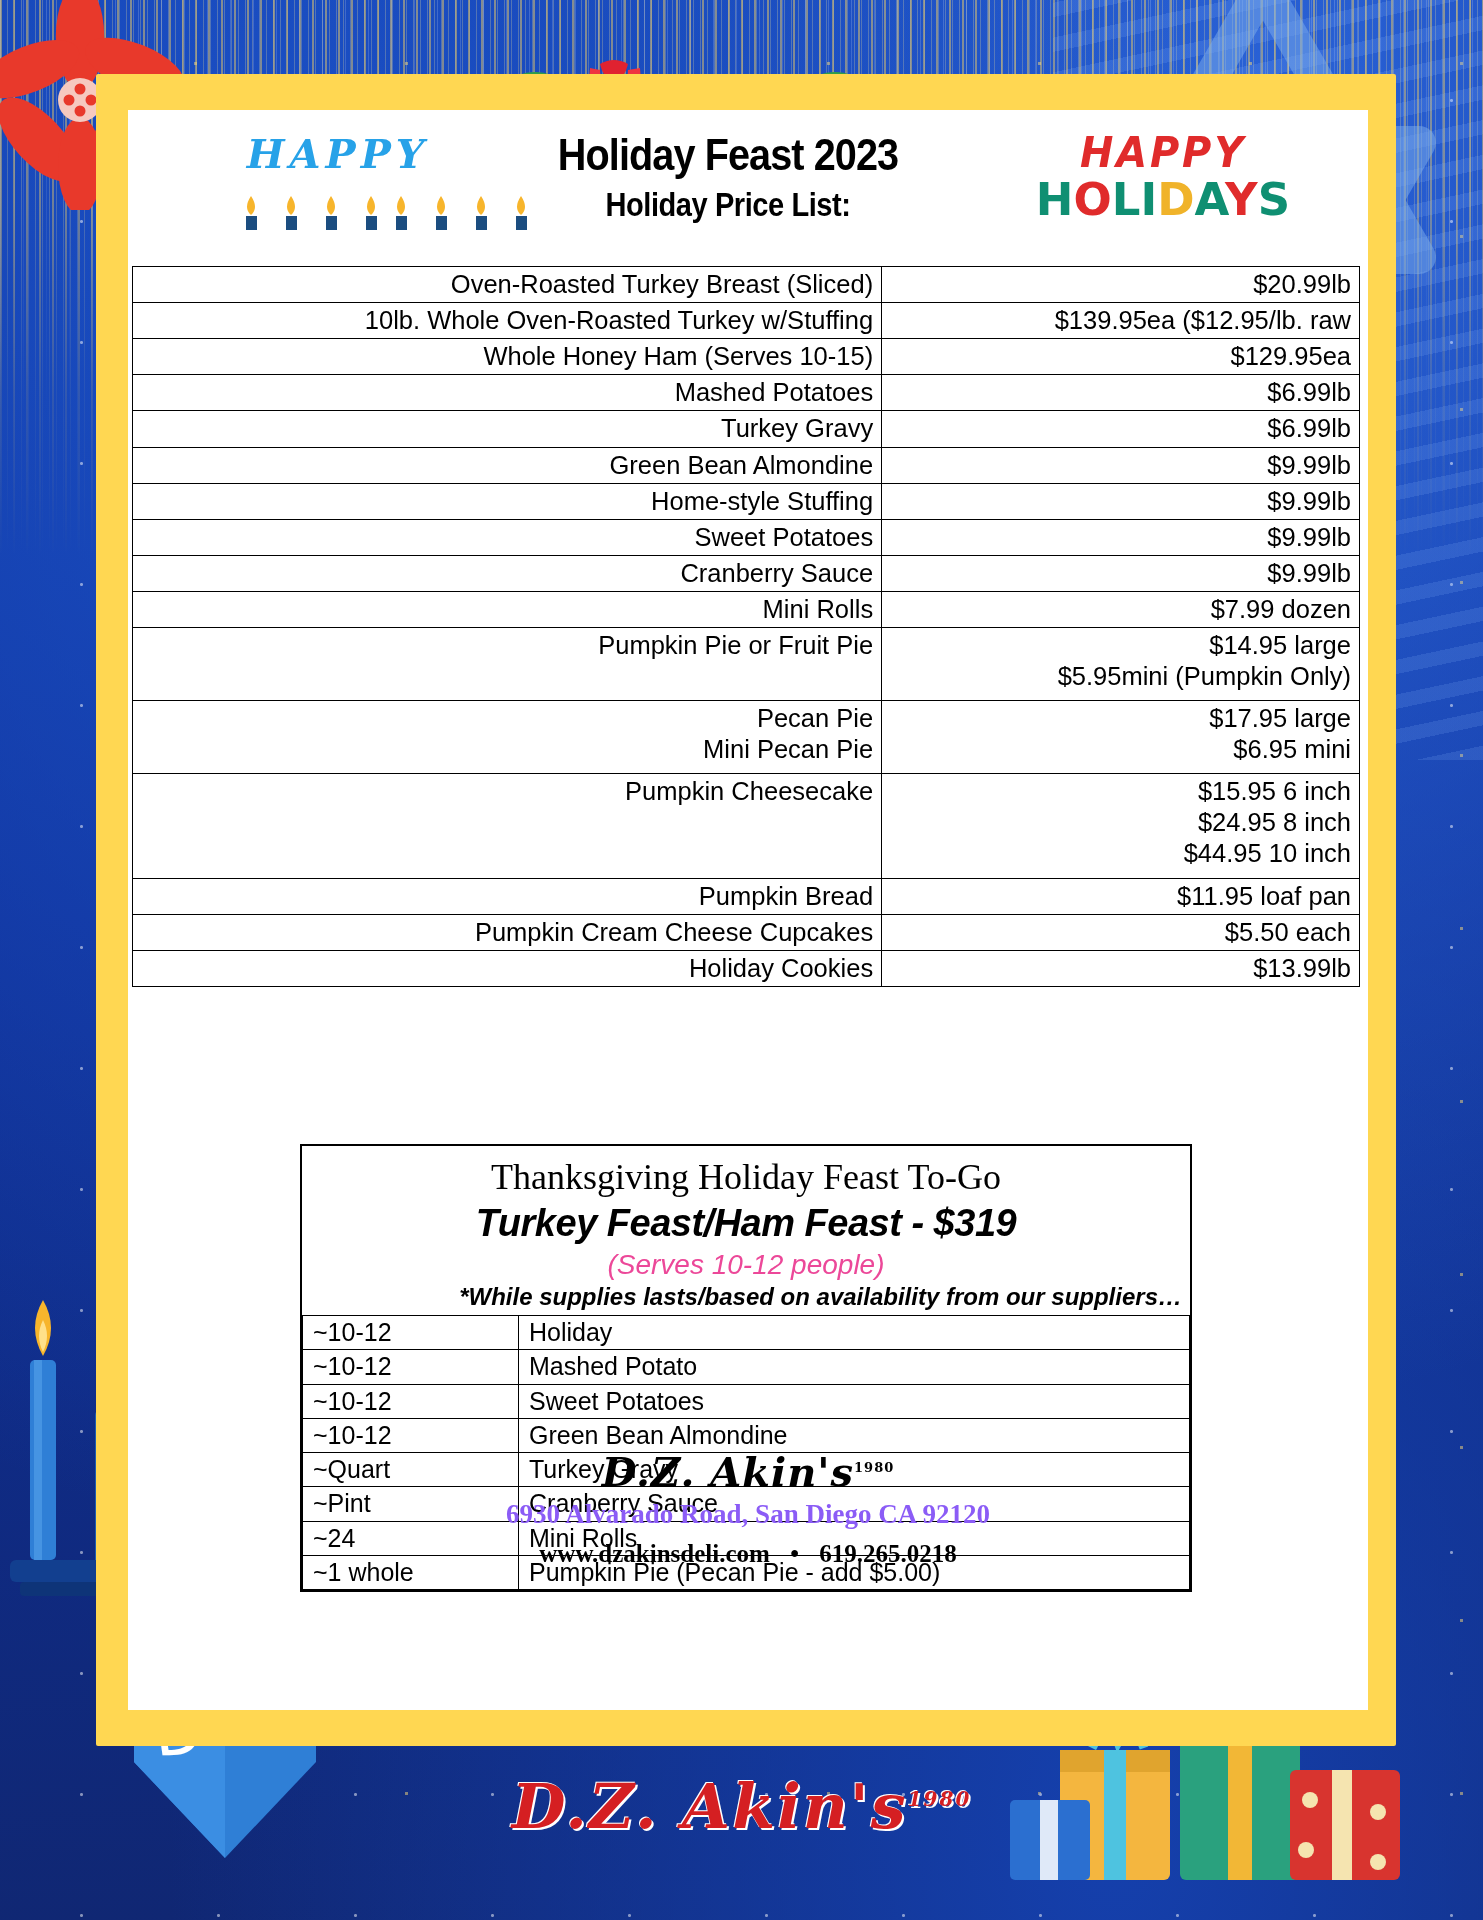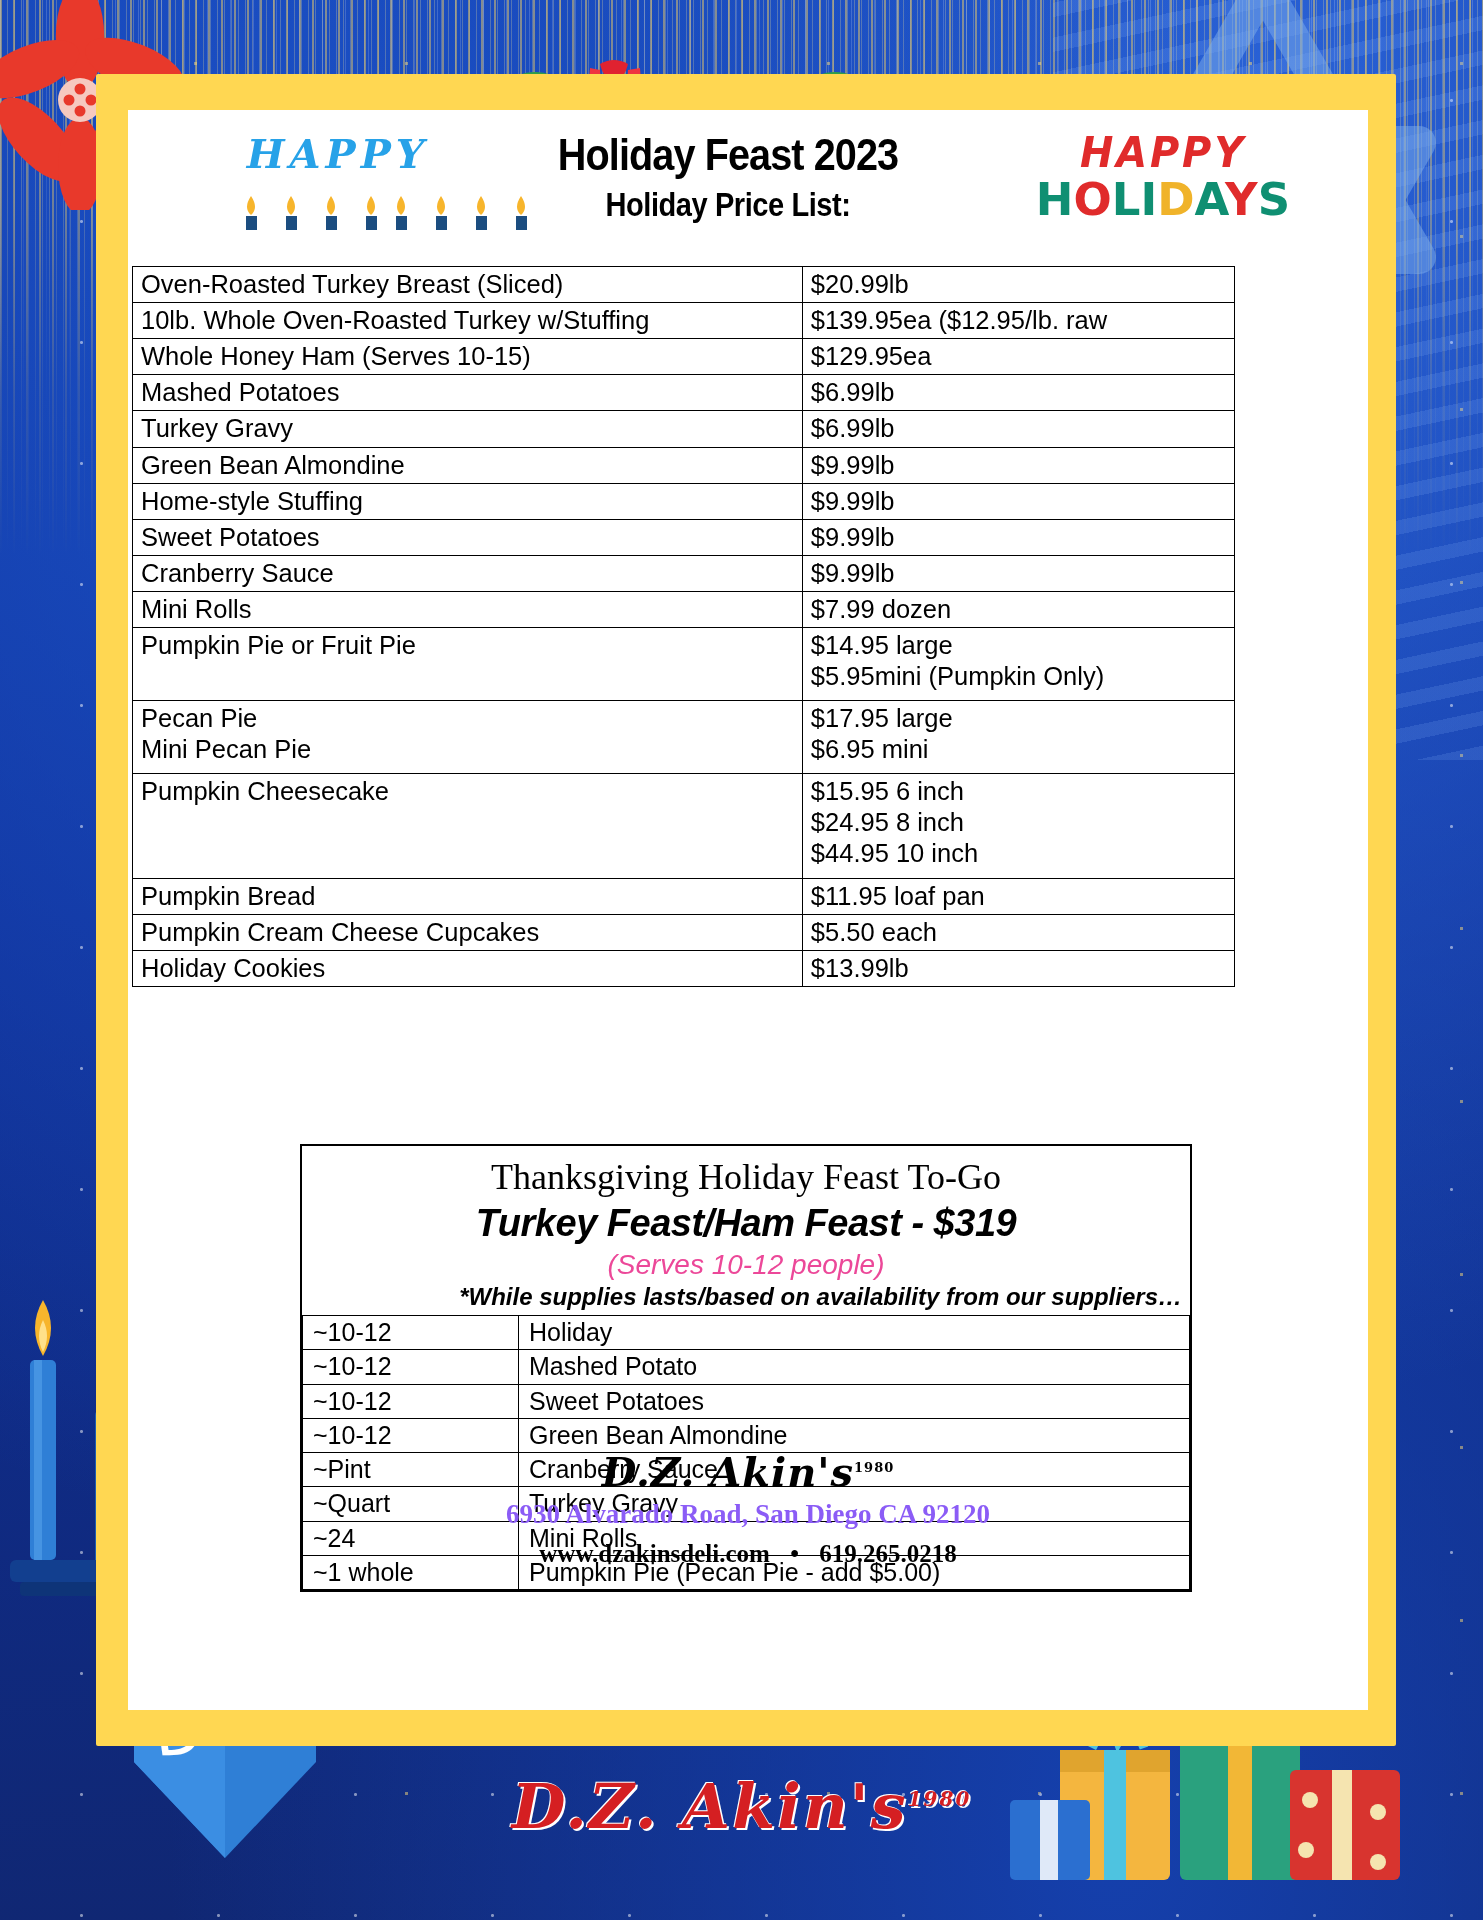--- a/index.html
+++ b/index.html
@@ -78,22 +78,22 @@
   .hdr-holidays{position:absolute;left:870px;top:22px;width:330px;text-align:center;}
   .happy-red{font-family:"DejaVu Sans",sans-serif;font-weight:bold;font-style:italic;
     font-size:42px;color:#e02b2b;letter-spacing:3px;line-height:1;transform:scaleX(.95);}
   .holidays-word{font-family:"DejaVu Sans",sans-serif;font-weight:bold;font-size:45px;
     color:#0f8f72;letter-spacing:0px;line-height:1.05;margin-top:2px;}
   .holidays-word .r{color:#e02b2b;}
   .holidays-word .y{color:#f0b32a;}
 
   
   table{border-collapse:collapse;}
-  .price-table{position:absolute;left:4px;top:156px;width:1103px;
-    font-family:"Liberation Sans",sans-serif;}
+  .price-table{position:absolute;left:4px;top:156px;width:1228px;
+    font-family:"Liberation Sans",sans-serif;text-align:right;}
   .price-table td{border:1.5px solid #000;padding:2px 8px;font-size:25.5px;color:#000;
     line-height:1.22;vertical-align:top;white-space:pre-line;}
   .price-table td.item{width:748px;}
   .price-table td.price{width:470px;}
   .tall2{height:68px;}
   .tall3{height:100px;}
 
   
   .togo{position:absolute;left:172px;top:1034px;width:888px;border:2px solid #000;}
   .togo-head{padding:10px 8px 2px;}
@@ -384,26 +384,26 @@
           </tr>
           <tr>
             <td class="qty">~10-12</td>
             <td>Sweet Potatoes</td>
           </tr>
           <tr>
             <td class="qty">~10-12</td>
             <td>Green Bean Almondine</td>
           </tr>
           <tr>
+            <td class="qty">~Quart</td>
+            <td>Turkey Gravy</td>
+          </tr>
+          <tr>
             <td class="qty">~Pint</td>
             <td>Cranberry Sauce</td>
-          </tr>
-          <tr>
-            <td class="qty">~Quart</td>
-            <td>Turkey Gravy</td>
           </tr>
           <tr>
             <td class="qty">~24</td>
             <td>Mini Rolls</td>
           </tr>
           <tr>
             <td class="qty">~1 whole</td>
             <td>Pumpkin Pie (Pecan Pie - add $5.00)</td>
           </tr>
         </tbody>

